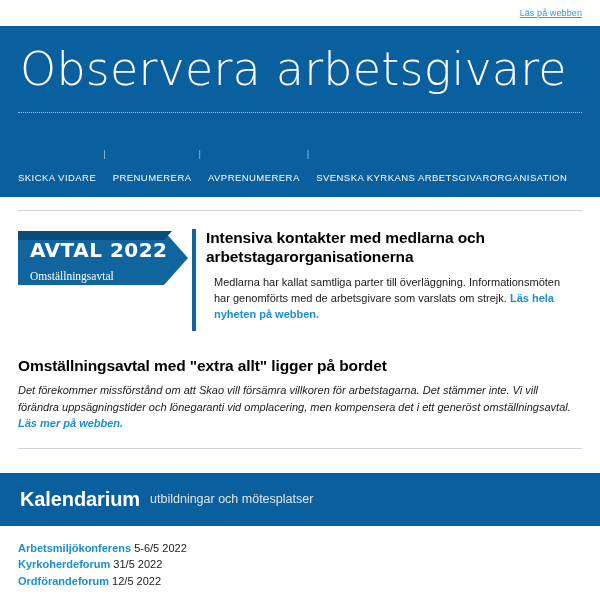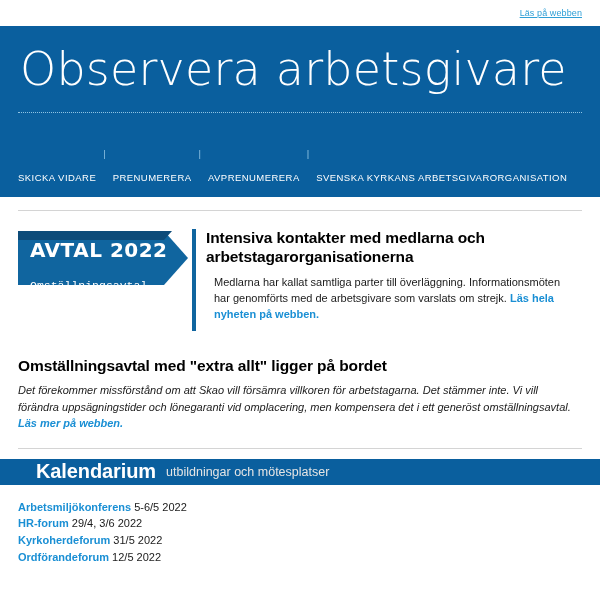--- a/index.html
+++ b/index.html
@@ -175,22 +175,22 @@
     font-weight: 700;
     letter-spacing: 0.5px;
     line-height: 1.05;
     font-family: "DejaVu Sans", sans-serif;
   }
   .badge-sub {
     color: #ffffff;
     font-size: 11.5px;
     font-weight: 400;
     line-height: 1.25;
-    font-family: Liberation Mono, monospace;
-    margin-top: 18px;
+    font-family: Liberation Serif, serif;
+    margin-top: 8px;
   }
 
   .article-body {
     flex: 1;
     padding-left: 10px;
     border-left: 4px solid #10659f;
     margin-left: 4px;
     min-height: 92px;
     box-sizing: border-box;
   }
@@ -238,26 +238,26 @@
   .hr-light-2 {
     border: 0;
     border-top: 1px solid #d4d4d4;
     margin: 16px 0 0 0;
     height: 0;
   }
 
   
   .kalendarium {
     background: #0a5f9e;
-    height: 26px;
+    height: 53px;
     display: flex;
     align-items: center;
-    padding-left: 36px;
-    box-sizing: border-box;
-    margin-top: 10px;
+    padding-left: 20px;
+    box-sizing: border-box;
+    margin-top: 24px;
   }
   .kal-title {
     color: #ffffff;
     font-size: 20px;
     font-weight: 700;
     letter-spacing: -0.1px;
     font-family: "Liberation Sans", sans-serif;
   }
   .kal-sub {
     color: #e5e5e5;
@@ -358,23 +358,20 @@
     <span class="kal-title">Kalendarium</span>
     <span class="kal-sub">utbildningar och mötesplatser</span>
   </div>
 
   <div class="activities">
 
     <div class="activity-row">
       <a class="activity-name">Arbetsmiljökonferens</a><span class="activity-date"> 5-6/5 2022</span>
     </div>
     <div class="activity-row">
-      <a class="activity-name">HR-forum</a><span class="activity-date"> 29/4, 3/6 2022</span>
-    </div>
-    <div class="activity-row">
       <a class="activity-name">Kyrkoherdeforum</a><span class="activity-date"> 31/5 2022</span>
     </div>
     <div class="activity-row">
       <a class="activity-name">Ordförandeforum</a><span class="activity-date"> 12/5 2022</span>
     </div>
 
   </div>
 
 </div>
 

